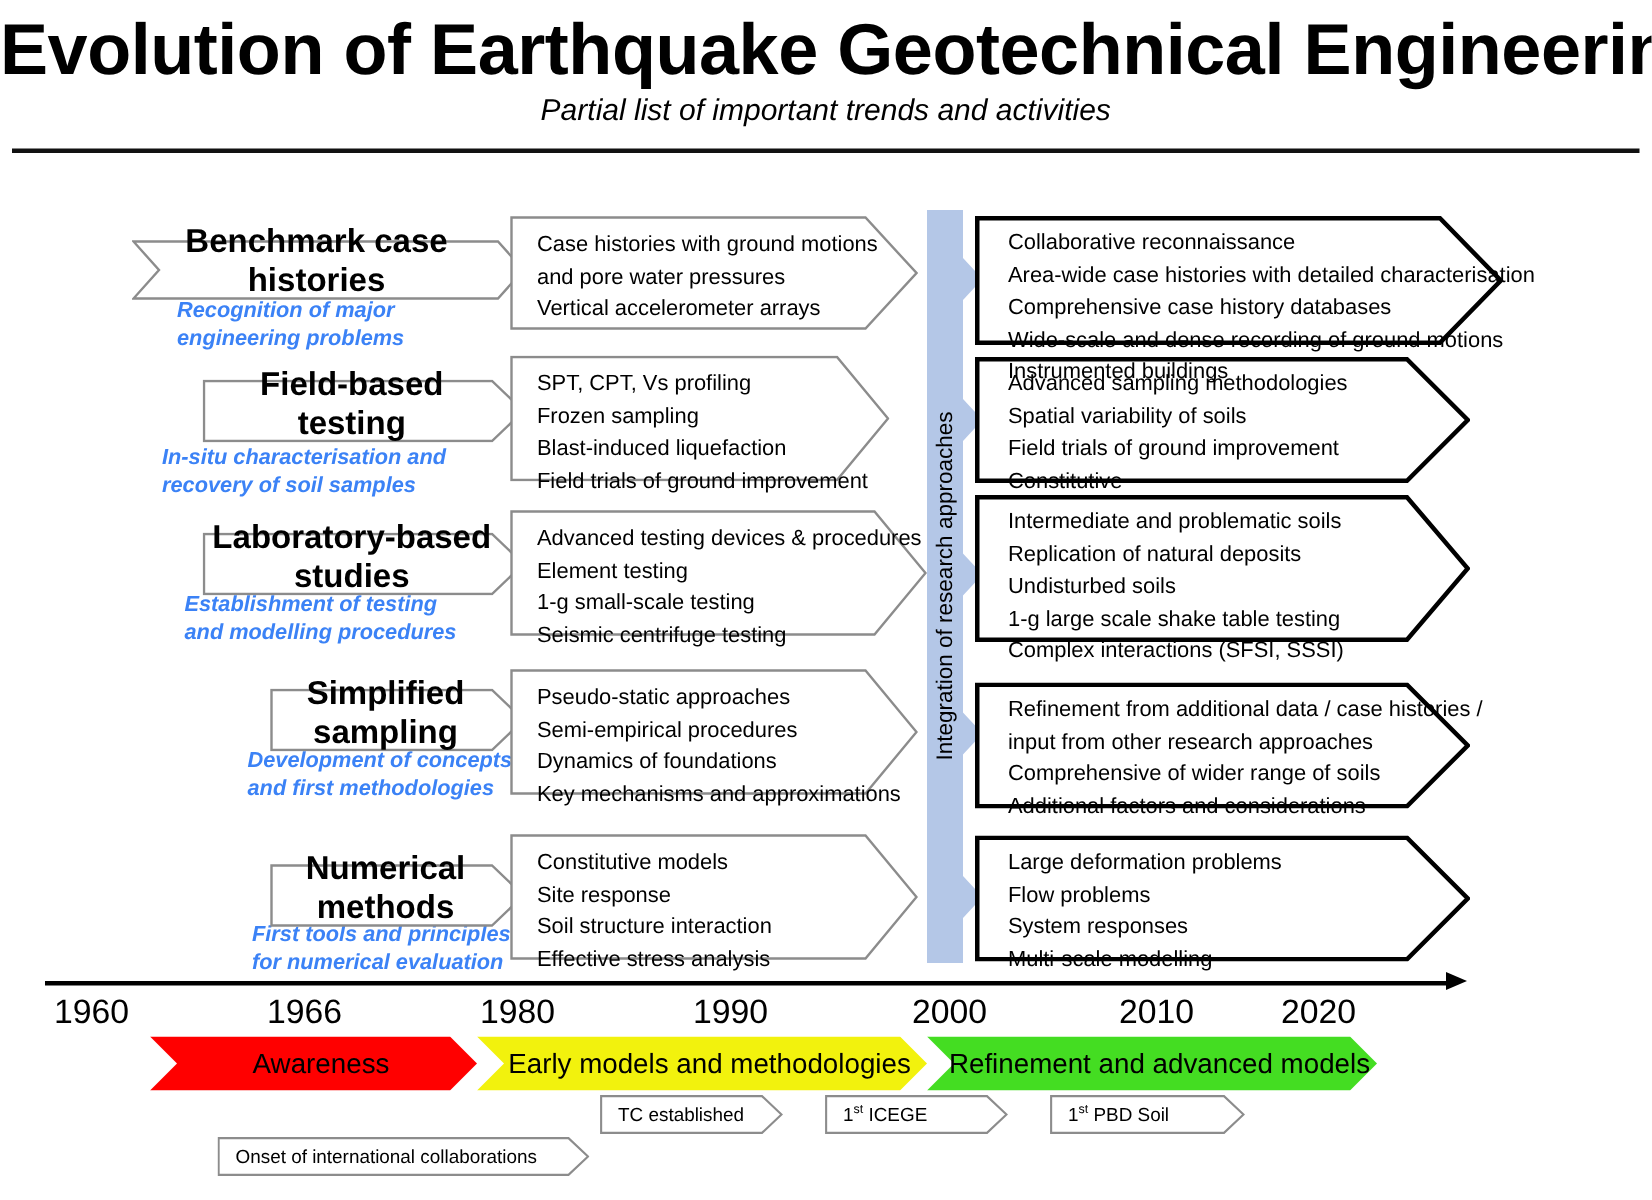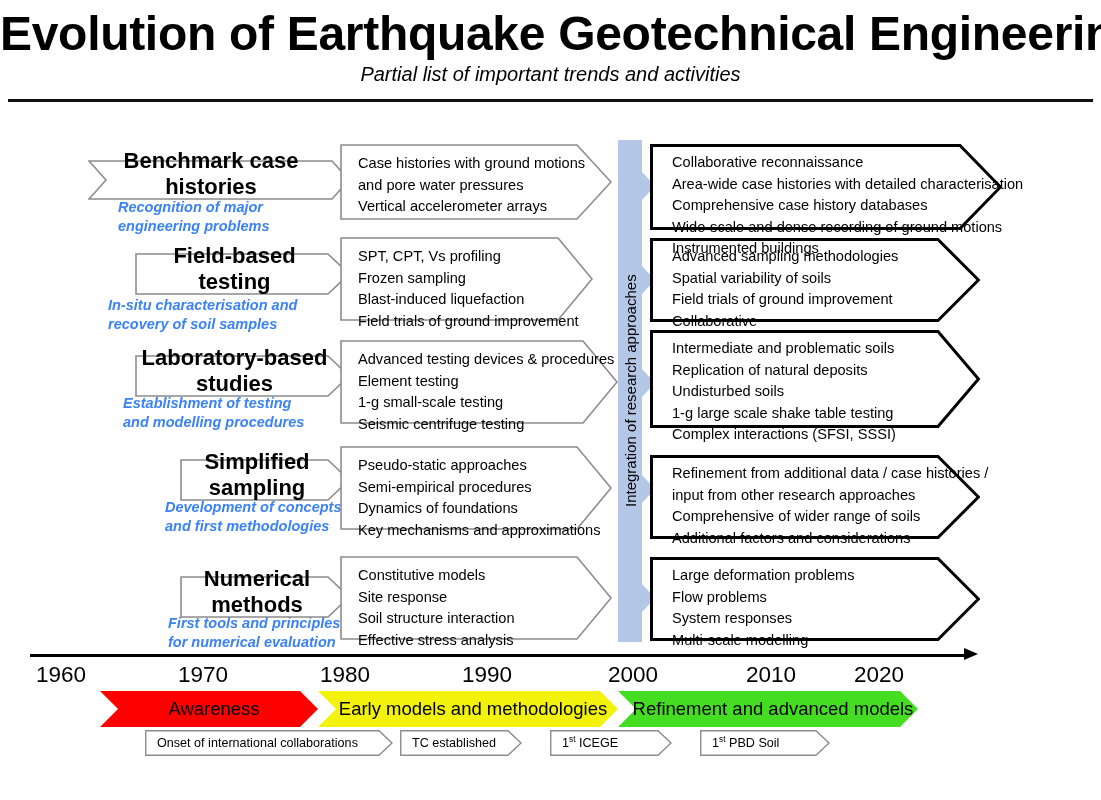--- a/index.html
+++ b/index.html
@@ -258,21 +258,21 @@
 </div>
 
 <div class="right-box" style="left:650px;top:238px;width:330px;height:84px;">
   <svg class="shape-svg" viewBox="0 0 330 84" preserveAspectRatio="none">
     <polygon points="1.5,1.5 288,1.5 328.5,42 288,82.5 1.5,82.5" fill="#ffffff" stroke="#000000" stroke-width="3"></polygon>
   </svg>
   <div class="txt">
     <div>Advanced  sampling methodologies</div>
     <div>Spatial variability of soils</div>
     <div>Field trials of ground improvement</div>
-    <div>Collaborative</div>
+    <div>Constitutive</div>
   </div>
 </div>
 
 <div class="right-box" style="left:650px;top:330px;width:330px;height:98px;">
   <svg class="shape-svg" viewBox="0 0 330 98" preserveAspectRatio="none">
     <polygon points="1.5,1.5 288,1.5 328.5,49 288,96.5 1.5,96.5" fill="#ffffff" stroke="#000000" stroke-width="3"></polygon>
   </svg>
   <div class="txt">
     <div>Intermediate and problematic soils</div>
     <div>Replication of natural deposits</div>
@@ -303,21 +303,21 @@
     <div>Flow problems</div>
     <div>System responses</div>
     <div>Multi-scale modelling</div>
   </div>
 </div>
 
 <div class="axis"></div>
 <div class="axis-head"></div>
 
 <div class="year" style="left:30px;width:62px;">1960</div>
-<div class="year" style="left:172px;width:62px;">1970</div>
+<div class="year" style="left:172px;width:62px;">1966</div>
 <div class="year" style="left:314px;width:62px;">1980</div>
 <div class="year" style="left:456px;width:62px;">1990</div>
 <div class="year" style="left:602px;width:62px;">2000</div>
 <div class="year" style="left:740px;width:62px;">2010</div>
 <div class="year" style="left:848px;width:62px;">2020</div>
 
 <div class="era" style="left:100px;width:218px;">
   <svg class="shape-svg" viewBox="0 0 218 36" preserveAspectRatio="none">
     <polygon points="0,0 200,0 218,18 200,36 0,36 18,18" fill="#ff0000"></polygon>
   </svg>
@@ -331,21 +331,21 @@
   <span class="elbl">Early models and methodologies</span>
 </div>
 
 <div class="era" style="left:618px;width:300px;">
   <svg class="shape-svg" viewBox="0 0 300 36" preserveAspectRatio="none">
     <polygon points="0,0 282,0 300,18 282,36 0,36 18,18" fill="#44dd22"></polygon>
   </svg>
   <span class="elbl">Refinement and advanced models</span>
 </div>
 
-<div class="milestone" style="left:145px;width:248px;">
+<div class="milestone" style="left:145px;width:248px;margin-top:28px;">
   <svg class="shape-svg" viewBox="0 0 248 26" preserveAspectRatio="none">
     <polygon points="0.75,0.75 234,0.75 247,13 234,25.25 0.75,25.25" fill="#ffffff" stroke="#8c8c8c" stroke-width="1.4"></polygon>
   </svg>
   <span class="mlbl">Onset of international collaborations</span>
 </div>
 
 <div class="milestone" style="left:400px;width:122px;">
   <svg class="shape-svg" viewBox="0 0 122 26" preserveAspectRatio="none">
     <polygon points="0.75,0.75 108,0.75 121,13 108,25.25 0.75,25.25" fill="#ffffff" stroke="#8c8c8c" stroke-width="1.4"></polygon>
   </svg>

